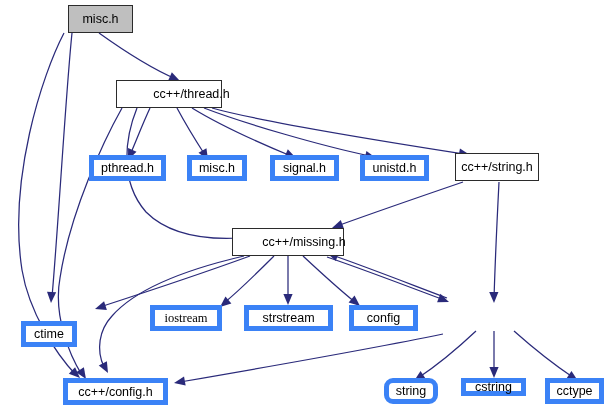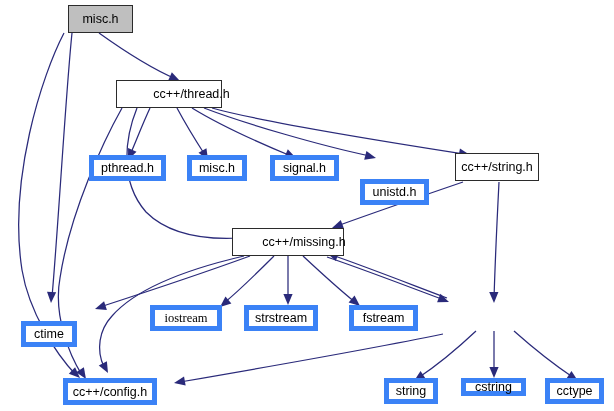--- a/index.html
+++ b/index.html
@@ -73,45 +73,45 @@
     </div>
     <div class="node plain" style="left: 89px; top: 155px; width: 77px; height: 26px;">
       <span>pthread.h</span>
     </div>
     <div class="node plain" style="left: 187px; top: 155px; width: 60px; height: 26px;">
       <span>misc.h</span>
     </div>
     <div class="node plain" style="left: 270px; top: 155px; width: 69px; height: 26px; text-align: right;">
       <span>signal.h</span>
     </div>
-    <div class="node plain" style="left: 360px; top: 155px; width: 69px; height: 26px; margin-top: 24px;">
+    <div class="node plain" style="left: 360px; top: 155px; width: 69px; height: 26px;">
       <span>unistd.h</span>
     </div>
     <div class="node bold" style="left: 455px; top: 153px; width: 84px; height: 28px;">
       <span>cc++/string.h</span>
     </div>
     <div class="node bold" style="left: 232px; top: 228px; width: 112px; height: 28px; padding-left: 32px;">
       <span>cc++/missing.h</span>
     </div>
     <div class="node plain" style="left: 21px; top: 305px; width: 56px; height: 26px; margin-top: 16px;">
       <span>ctime</span>
     </div>
     <div class="node plain" style="left: 150px; top: 305px; width: 72px; height: 26px; font-family: Liberation Serif, serif;">
       <span>iostream</span>
     </div>
-    <div class="node plain" style="left: 244px; top: 305px; width: 74px; height: 26px;">
+    <div class="node plain" style="left: 244px; top: 305px; width: 89px; height: 26px;">
       <span>strstream</span>
     </div>
     <div class="node plain" style="left: 349px; top: 305px; width: 69px; height: 26px;">
-      <span>fstream</span>
+      <span>config</span>
     </div>
-    <div class="node plain" style="left: 63px; top: 378px; width: 94px; height: 27px;">
+    <div class="node plain" style="left: 63px; top: 378px; width: 105px; height: 27px;">
       <span>cc++/config.h</span>
     </div>
-    <div class="node plain" style="left: 384px; top: 378px; width: 54px; height: 26px;">
+    <div class="node plain" style="left: 384px; top: 378px; width: 54px; height: 26px; border-radius: 9px;">
       <span>string</span>
     </div>
     <div class="node plain" style="left: 461px; top: 378px; width: 65px; height: 18px;">
       <span>cstring</span>
     </div>
     <div class="node plain" style="left: 545px; top: 378px; width: 59px; height: 26px;">
       <span>cctype</span>
     </div>
   </div>
 

